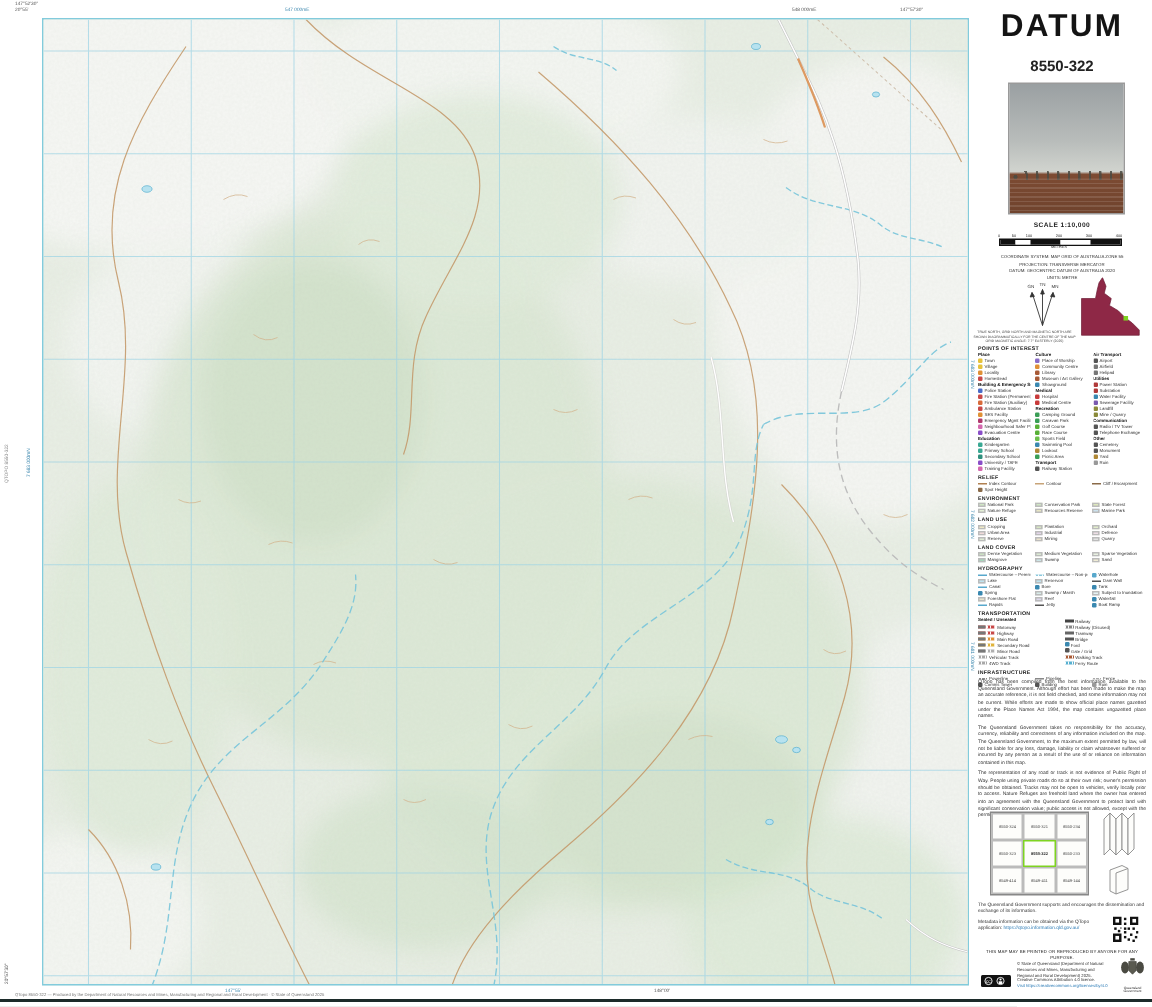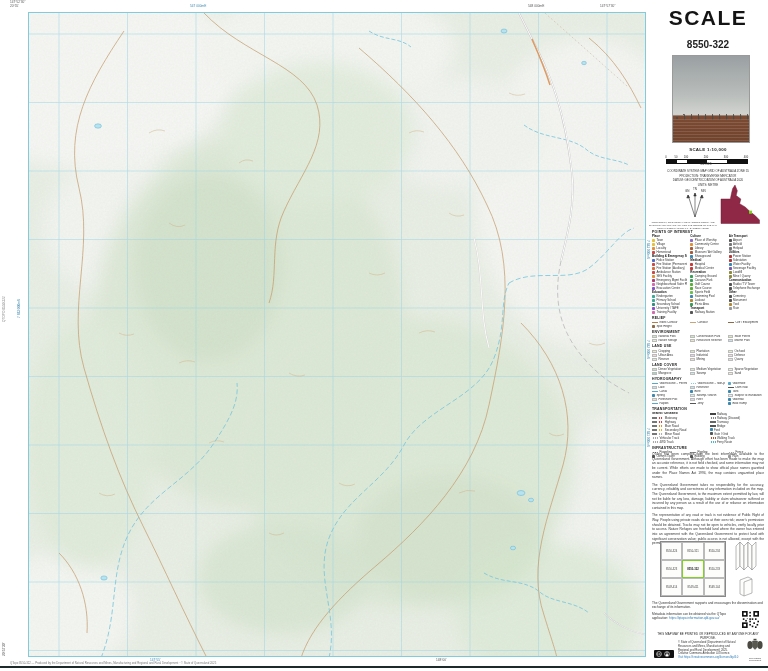--- a/index.html
+++ b/index.html
@@ -212,21 +212,21 @@
   <div class="maplabel rot90" style="left:649px;top:240px;">7 683 000mN</div>
   <div class="maplabel rot90" style="left:649px;top:340px;">7 682 000mN</div>
   <div class="maplabel rot90" style="left:649px;top:428px;">7 681 000mN</div>
   <div class="maplabel rotm90" style="left:3px;top:322px;color:#888;">QTOPO 8550-322</div>
   <div class="maplabel rotm90" style="left:3px;top:656px;color:#555;">20°57'30"</div>
   <div class="maplabel" style="left:150px;top:659px;">147°55'</div>
   <div class="maplabel dark" style="left:436px;top:659px;">148°00'</div>
   <div id="map-production">QTopo 8550-322 — Produced by the Department of Natural Resources and Mines, Manufacturing and Regional and Rural Development · © State of Queensland 2025</div>
   <div id="bottom-bar"></div>
 
-  <div class="sb" id="brand">SCALE</div>
+  <div class="sb" id="brand">DATUM</div>
   <div class="sb" id="sheetno">8550-322</div>
 
   <div class="sb" id="photo">
     <div class="treeline"></div>
     <div class="furrows"></div>
   </div>
 
   <div class="sb" id="scale-label">SCALE 1:10,000</div>
   <div class="sb" id="scalebar">
     <div class="bar">

